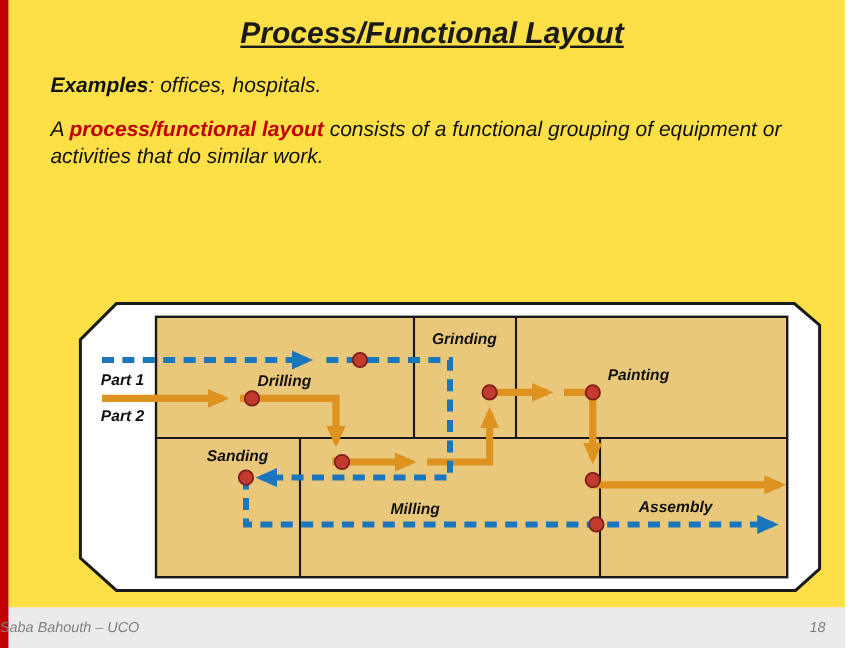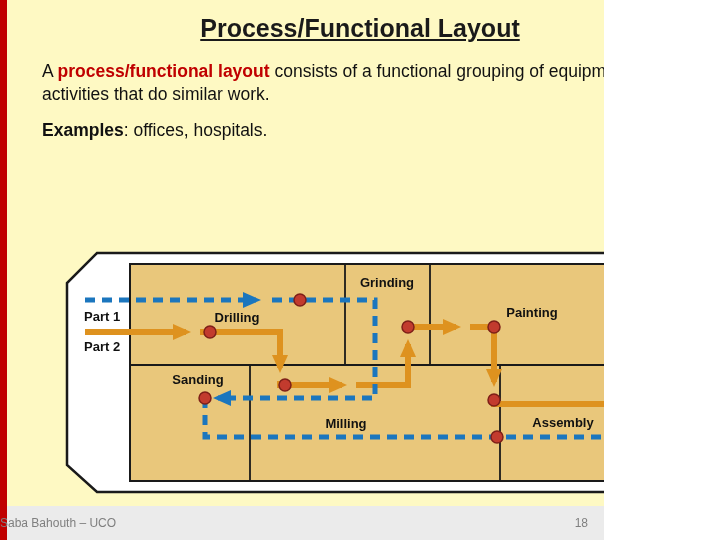--- a/index.html
+++ b/index.html
@@ -1,17 +1,17 @@
 <!DOCTYPE html>
 <html><head>
 <meta charset="utf-8">
 <style>
   html,body{margin:0;padding:0;background:#fff;}
-  .slide{position:relative;width:604px;height:540px;background:#fef9c3;overflow:hidden;
-         font-family:"Liberation Sans",sans-serif;color:#141414;}
+  .slide{position:relative;width:704px;height:540px;background:#fde047;overflow:hidden;
+         font-family:"Liberation Sans",sans-serif;color:#141414;font-style:italic;}
   .footer-band{position:absolute;left:0;bottom:0;width:720px;height:34px;background:#ebebeb;}
   .accent-bar{position:absolute;left:0;top:0;width:7px;height:540px;background:#C00000;z-index:5;}
   .title{position:absolute;top:14px;left:0;width:720px;margin:0;text-align:center;
          font-size:25px;font-weight:bold;text-decoration:underline;color:#1a1a1a;}
   .body-text{position:absolute;left:42px;top:60px;width:650px;font-size:17.5px;line-height:1.3;color:#111;}
   .body-text p{margin:0 0 13px 0;}
   .hl{color:#C00000;font-weight:bold;}
   .b{font-weight:bold;}
   .diagram-svg{position:absolute;left:0;top:0;}
   .footer-author{position:absolute;left:0;bottom:10px;width:720px;text-align:left;
@@ -22,22 +22,22 @@
 <body>
 
 <div class="slide">
 
   <div class="footer-band"></div>
   <div class="accent-bar"></div>
 
   <h1 class="title">Process/Functional Layout</h1>
 
   <div class="body-text">
+    <p><span class="b">Examples</span><span>: offices, hospitals.</span></p>
     <p><span>A </span><span class="hl">process/functional layout</span><span> consists of a functional grouping of equipment or activities that do similar work.</span></p>
-    <p><span class="b">Examples</span><span>: offices, hospitals.</span></p>
   </div>
 
   <svg class="diagram-svg" width="720" height="540" viewBox="0 0 720 540">
     <defs>
       <marker id="arrB" markerUnits="userSpaceOnUse" markerWidth="18" markerHeight="16" refX="13" refY="8" orient="auto">
         <path d="M0,0 L18,8 L0,16 Z" fill="#1B76BE"></path>
       </marker>
       <marker id="arrO" markerUnits="userSpaceOnUse" markerWidth="18" markerHeight="16" refX="13" refY="8" orient="auto">
         <path d="M0,0 L18,8 L0,16 Z" fill="#DE921F"></path>
       </marker>

